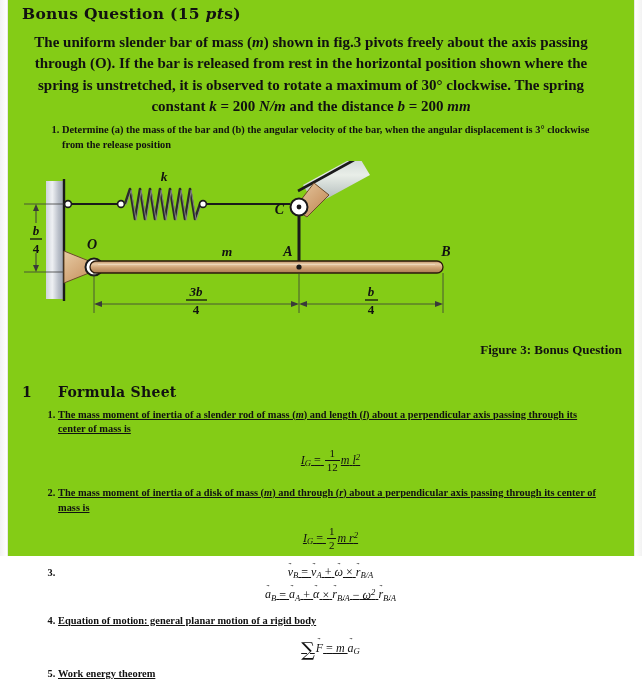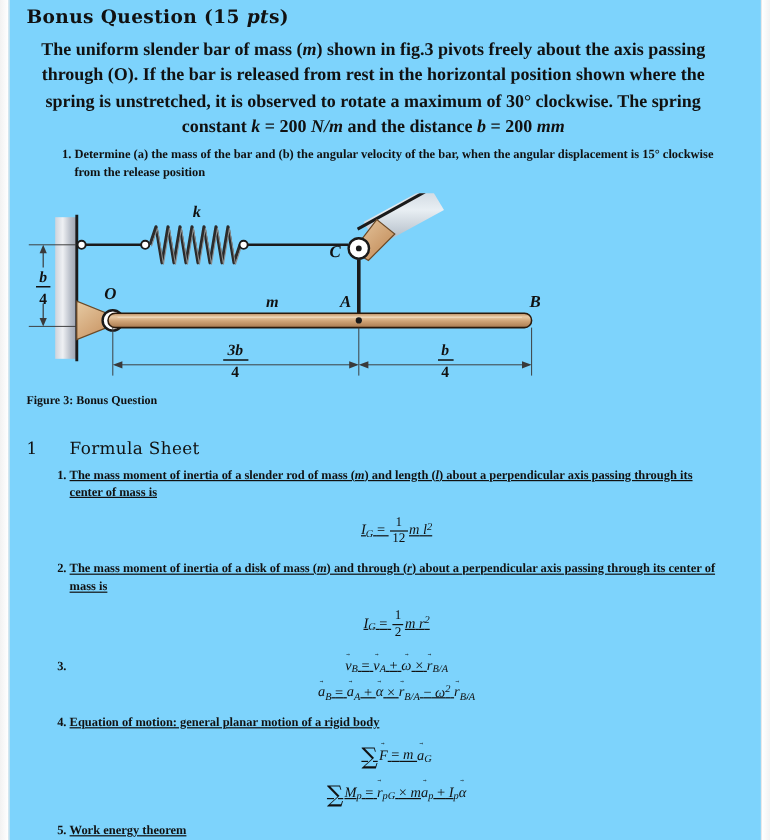--- a/index.html
+++ b/index.html
@@ -11,22 +11,22 @@
     width: 642px;
     height: 700px;
     font-family: "Liberation Serif", "DejaVu Serif", serif;
     color: #111111;
     position: relative;
     overflow: hidden;
   }
   .page {
     position: relative;
     width: 642px;
-    height: 700px;
-    background: #7dd3fc;
+    height: 556px;
+    background: #84cc16;
     box-sizing: border-box;
     padding: 0;
   }
   
   .page-edge-left {
     position: absolute;
     left: 0; top: 0; bottom: 0;
     width: 7px;
     background: linear-gradient(to right, #f2f2f2, #ffffff);
     border-right: 1px solid #e8e8e8;
@@ -65,21 +65,21 @@
     padding-left: 40px;
     font-size: 10.4px;
     font-weight: bold;
     line-height: 1.42;
   }
   ol.q-list li { margin-bottom: 2px; width: 540px;}
   ol.formula-list { padding-left: 36px; }
   ol.formula-list > li { margin-bottom: 4px; width: 545px; text-decoration: underline; }
   h2.section-title {
     font-size: 14px;
-    font-weight: normal;
+    font-weight: bold;
     margin: 0 0 8px 0;
     font-family: "DejaVu Serif", "Liberation Serif", serif;
     letter-spacing: 0.3px;
   }
   h2.section-title .secnum { display: inline-block; width: 36px; }
   .eq {
     text-align: center;
     font-family: "Liberation Serif", "DejaVu Serif", serif;
     font-style: italic;
     font-size: 12px;
@@ -129,24 +129,24 @@
     line-height: 1;
   }
   
   .figure-wrap {
     position: relative;
     width: 600px;
     height: 160px;
     margin-top: 8px;
   }
   .fig-caption {
-    text-align: left;
-    font-size: 10px;
-    font-weight: bold;
-    margin-top: 8px;
+    text-align: right;
+    font-size: 13px;
+    font-weight: bold;
+    margin-top: 21px;
     width: 600px;
   }
   svg { display: block; }
 </style>
 </head>
 <body>
 
 <div class="page">
   <div class="page-edge-left"></div>
   <div class="page-edge-right"></div>
@@ -156,21 +156,21 @@
     <h1 class="doc-title">
       <span>Bonus Question</span>
       <span>(15 </span><span class="bi">pt</span><span>s)</span>
     </h1>
 
     <p class="para">
       <span>The uniform slender bar of mass (</span><span class="bi">m</span><span>) shown in fig.3 pivots freely about the axis passing through (O). If the bar is released from rest in the horizontal position shown where the spring is unstretched, it is observed to rotate a maximum of 30</span><span>°</span><span> clockwise. The spring constant </span><span class="bi">k</span><span> = 200 </span><span class="bi">N/m</span><span> and the distance </span><span class="bi">b</span><span> = 200 </span><span class="bi">mm</span>
     </p>
 
     <ol class="q-list">
-      <li><span>Determine (a) the mass of the bar and (b) the angular velocity of the bar, when the angular displacement is 15</span><span>°</span><span> clockwise from the release position</span></li>
+      <li><span>Determine (a) the mass of the bar and (b) the angular velocity of the bar, when the angular displacement is 3</span><span>°</span><span> clockwise from the release position</span></li>
     </ol>
 
     <div class="figure-wrap">
       <svg width="600" height="160" viewBox="0 0 600 160">
         <defs>
           <linearGradient id="wallgrad" x1="0" y1="0" x2="1" y2="0">
             <stop offset="0%" stop-color="#cfd4dc"></stop>
             <stop offset="35%" stop-color="#eef0f3"></stop>
             <stop offset="70%" stop-color="#b9bfc9"></stop>
             <stop offset="100%" stop-color="#9aa1ad"></stop>
@@ -333,23 +333,20 @@
           <div class="eq eq-tight2">
             <span class="vec">a</span><span class="sub">B</span> <span style="font-style:normal">=</span> <span class="vec">a</span><span class="sub">A</span> <span style="font-style:normal">+</span> <span class="vec">α</span> <span style="font-style:normal">×</span> <span class="vec">r</span><span class="sub">B/A</span> <span style="font-style:normal">−</span> ω<span class="sup">2</span> <span class="vec">r</span><span class="sub">B/A</span>
           </div>
         </li>
 
         <li>
           <span>Equation of motion: general planar motion of a rigid body</span>
           <div class="eq eq-tight">
             <span class="sigma">∑</span><span class="vec">F</span> <span style="font-style:normal">=</span> m <span class="vec">a</span><span class="sub">G</span>
           </div>
-          <div class="eq eq-tight2" style="margin:4px 0 10px 0;">
-            <span class="sigma">∑</span>M<span class="sub">p</span> <span style="font-style:normal">=</span> <span class="vec">r</span><span class="sub">pG</span> <span style="font-style:normal">×</span> m<span class="vec">a</span><span class="sub">p</span> <span style="font-style:normal">+</span> I<span class="sub">p</span><span class="vec">α</span>
-          </div>
         </li>
 
         <li>
           <span>Work energy theorem</span>
           
         </li>
 
       </ol>
     </div>
 

